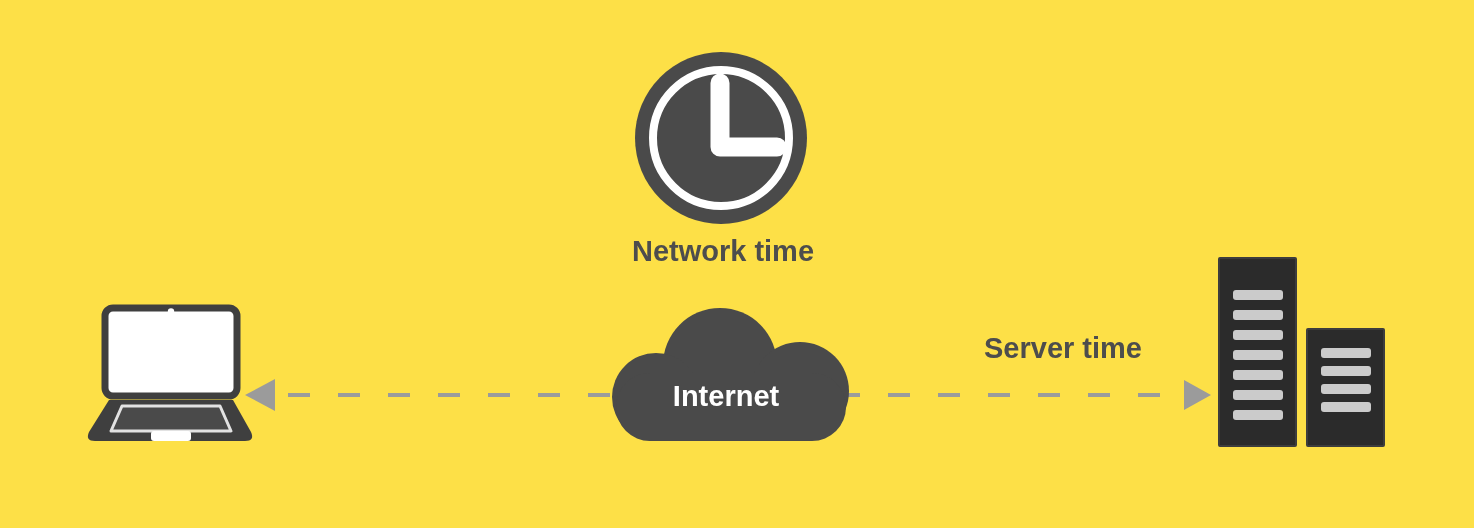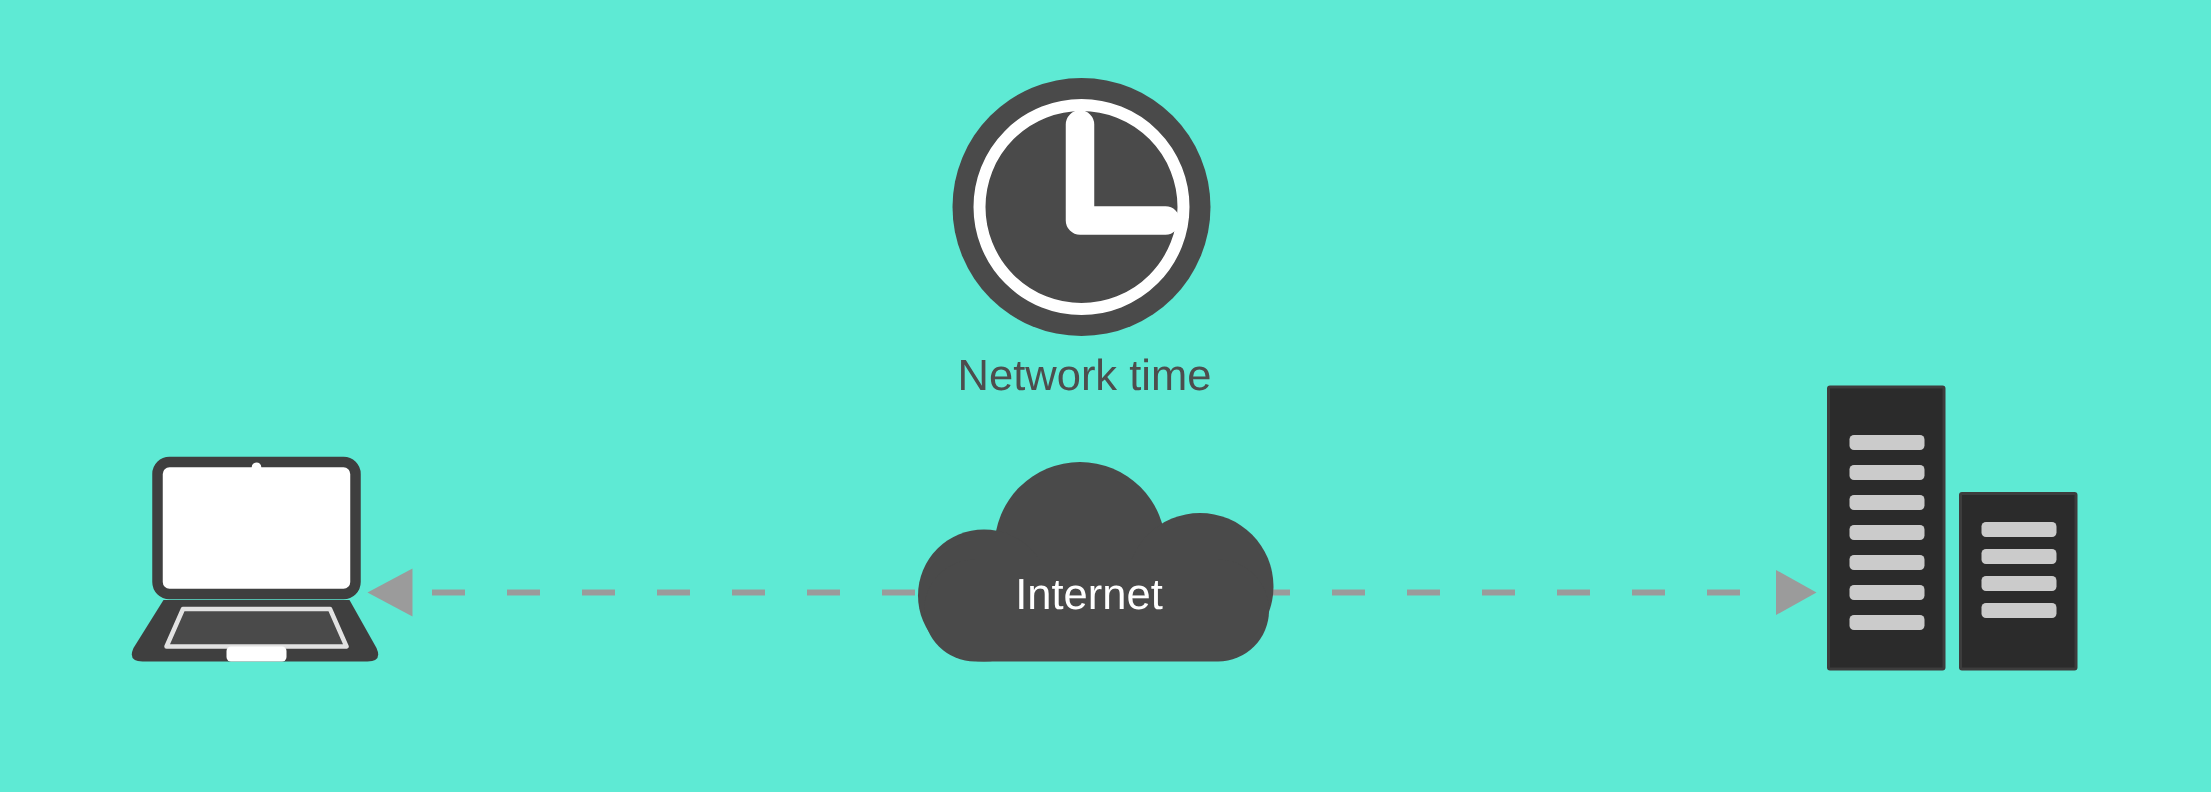--- a/index.html
+++ b/index.html
@@ -1,21 +1,22 @@
 <!DOCTYPE html>
 <html><head>
 <meta charset="utf-8">
 <style>
   html,body{margin:0;padding:0;background:#fff;}
   .canvas{
     position:relative;
     width:1474px;height:528px;
-    background:#5eead4;
+    background:#fde047;
     overflow:hidden;
     font-family:"Liberation Sans","DejaVu Sans",sans-serif;
+    font-weight:bold;
   }
   .abs{position:absolute;}
   .label{
     position:absolute;
     color:#4d4d4d;
     font-size:29px;
     line-height:1.1;
     text-align:center;
     white-space:nowrap;
   }
@@ -100,14 +101,15 @@
       <div class="slat"></div>
       <div class="slat"></div>
     </div>
     <div class="tower short">
       <div class="slat"></div>
       <div class="slat"></div>
       <div class="slat"></div>
       <div class="slat"></div>
     </div>
   </div>
+  <div class="label" id="server-time-label">Server time</div>
 
 </div>
 
 </body></html>

